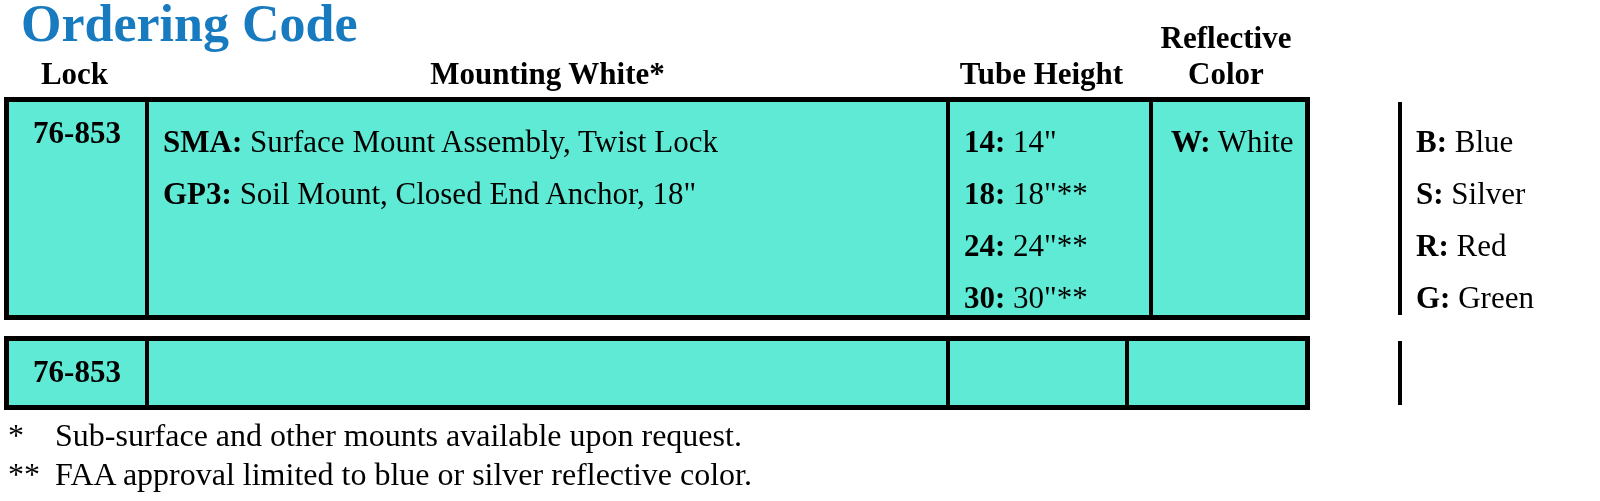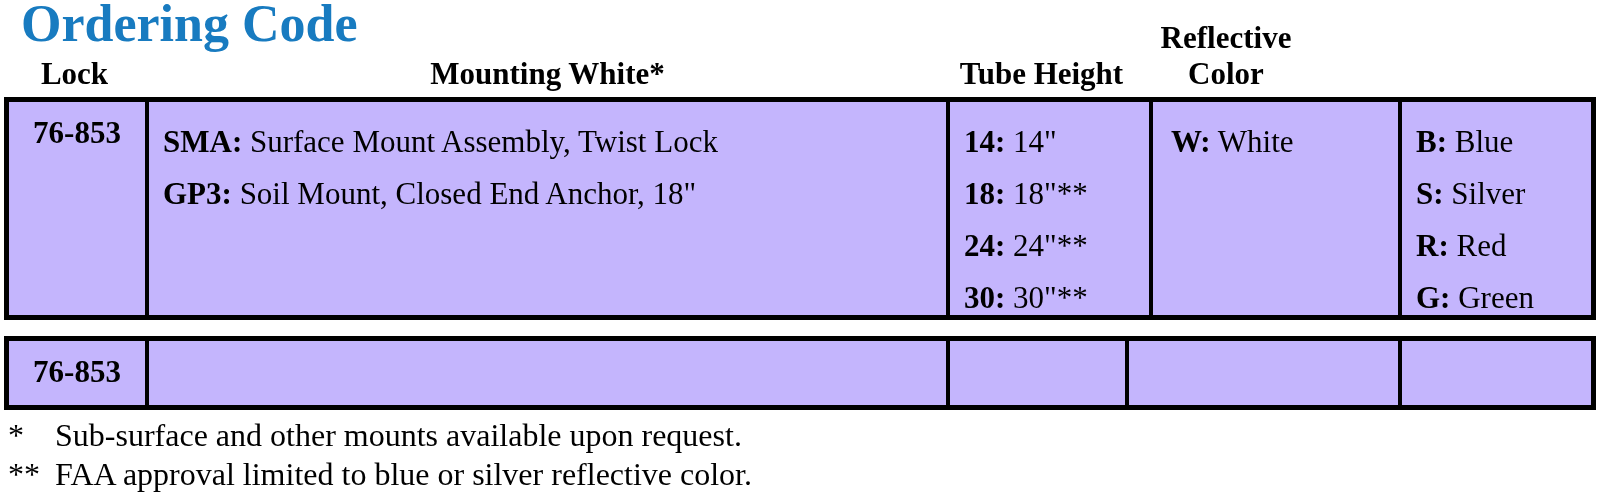--- a/index.html
+++ b/index.html
@@ -46,26 +46,26 @@
   }
   .hcell.c0 { width: 141px; }
   .hcell.c1 { width: 805px; }
   .hcell.c2 { width: 183px; }
   .hcell.c3 { width: 277px; }
   .hcell.c4 { width: 186px; }
   .hcell.c2 span, .hcell.c4 span { max-width: 175px; }
   .otable {
     position: absolute;
     left: 4px;
-    width: 1592px;
+    width: 1306px;
     box-sizing: border-box;
     border: 5px solid #000000;
     display: grid;
     grid-template-columns: 136px 801px 179px 273px 177px;
-    background: #c4b5fd;
+    background: #5eead4;
   }
   .main-table { top: 97px; height: 223px; }
   .selection-table { top: 336px; height: 74px; }
   .cell {
     border-left: 4px solid #000000;
     font-size: 31px;
     line-height: 52px;
     overflow: hidden;
   }
   .cell.first { border-left: none; }

